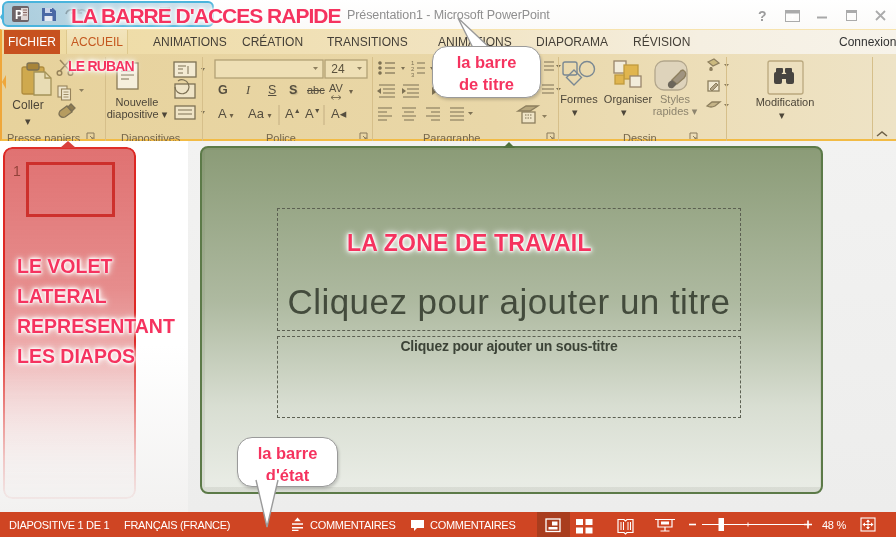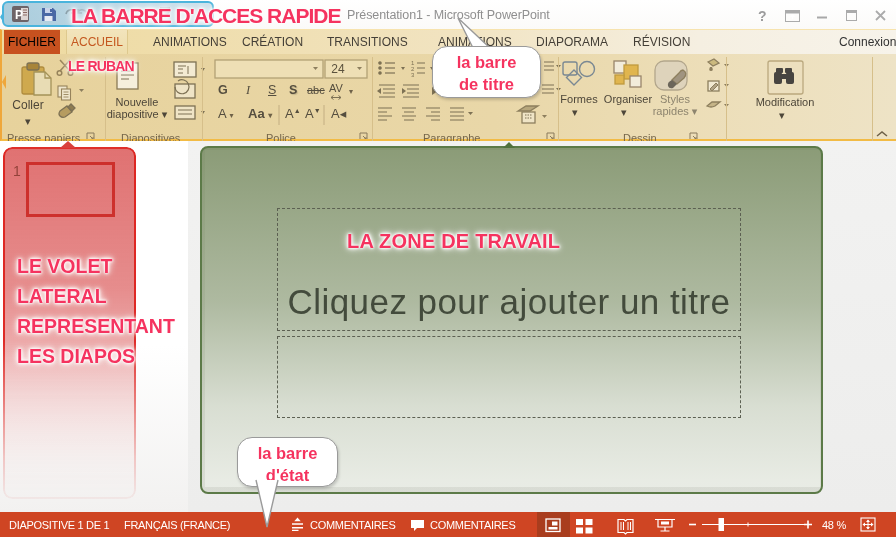--- a/index.html
+++ b/index.html
@@ -18,21 +18,21 @@
   #barre-acces{left:71px;top:4px;font-size:21px;letter-spacing:-1px;white-space:nowrap;}
 
   
   #ribbonwrap{left:0;top:29px;width:896px;height:112px;box-sizing:border-box;
      border-left:2px solid #efa73b;border-bottom:2px solid #f2bb45;border-top:1px solid #f7e3ae;}
   #tabrow{position:absolute;left:0;top:0;width:894px;height:24px;
      background:linear-gradient(to right,#eeda9f,#f1e3c0 50%,#f5efe1 78%,#f7f3ea);}
   #ribbonbody{position:absolute;left:0;top:24px;width:894px;height:85px;
      background:linear-gradient(to right,#e7d29c,#e9d7a8 55%,#ecddb6 75%,#eee3c6);}
   .tab{position:absolute;top:0;height:24px;line-height:24px;font-size:12px;color:#443f37;}
-  #tab-fichier{left:2px;width:56px;background:#c7511f;color:#000000;text-align:center;}
+  #tab-fichier{left:2px;width:56px;background:#c7511f;color:#ffffff;text-align:center;}
   #tab-accueil{color:#c4571f;background:linear-gradient(#f2e4bc,#eeddab);border-left:1px solid #dec98e;border-right:1px solid #dec98e;text-align:center;}
   #connexion{position:absolute;top:0;height:24px;line-height:24px;font-size:12px;color:#333;}
 
   
   .rlabel{position:absolute;font-size:11px;color:#75664a;}
   .rbtntext{position:absolute;font-size:11px;color:#4d4639;text-align:center;}
   .gdiv{position:absolute;top:3px;height:103px;width:1px;background:#d6bf8a;}
   .dn{color:#6e6147;font-size:8px;}
 
   
@@ -55,21 +55,21 @@
 
   
   #greenbox{position:absolute;left:200px;top:5px;width:623px;height:348px;border-radius:8px;
      border:2.5px solid #5c7a48;box-sizing:border-box;
      background:linear-gradient(rgba(79,104,49,.66),rgba(79,104,49,.46) 45%,rgba(79,104,49,.22) 75%,rgba(79,104,49,.13) 97%);}
   #greencaret{position:absolute;left:301px;top:-6px;width:0;height:0;
      border-left:6px solid transparent;border-right:6px solid transparent;border-bottom:6px solid #51713d;}
   .dashed{position:absolute;border:1px dashed #5c6052;box-sizing:border-box;}
   #titleph{left:75px;top:60px;width:464px;height:123px;}
   #subtitleph{left:75px;top:188px;width:464px;height:82px;}
-  #zonetravail{position:absolute;left:145px;top:82px;font-size:20px;letter-spacing:.2px;text-align:right;}
+  #zonetravail{position:absolute;left:145px;top:82px;font-size:23px;letter-spacing:.2px;text-align:right;}
   #cliqtitre{position:absolute;left:-2px;top:134px;width:618px;text-align:center;
      font-size:35px;color:#434b3c;font-weight:400;letter-spacing:.45px;}
   #cliqsub{position:absolute;left:-2px;top:190px;width:618px;text-align:center;
      font-size:14px;color:#3c4337;font-weight:bold;letter-spacing:-0.2px;}
 
   
   .bubble{position:absolute;background:#fff;border:1.6px solid #9a9a9a;border-radius:15px;
      text-align:center;color:#f5335f;font-weight:bold;font-size:16.5px;line-height:22px;
      box-shadow:1px 2px 3px rgba(0,0,0,.18);}
   #bub-titre{left:432px;top:46px;width:107px;height:46px;padding-top:4px;}
@@ -283,21 +283,21 @@
       <div class="rbtntext" style="left:777px;top:55px;">▾</div>
       <div style="position:absolute;left:216px;top:29px;font-size:12.5px;color:#554e3f;font-weight:bold;">G</div>
       <div style="position:absolute;left:244px;top:29px;font-size:12.5px;color:#554e3f;font-style:italic;font-family:'Liberation Serif',serif;">I</div>
       <div style="position:absolute;left:266px;top:29px;font-size:12.5px;color:#554e3f;text-decoration:underline;">S</div>
       <div style="position:absolute;left:287px;top:29px;font-size:12.5px;color:#554e3f;font-weight:bold;text-shadow:1px 1px 1px #c5b68c;">S</div>
       <div style="position:absolute;left:305px;top:30px;font-size:11px;color:#554e3f;text-decoration:line-through;">abc</div>
       <div style="position:absolute;left:327px;top:28px;font-size:11px;color:#554e3f;">AV</div>
 
       <div style="position:absolute;left:347px;top:33px;font-size:8px;color:#6e6148;">▾</div>
       <div style="position:absolute;left:216px;top:52px;font-size:13px;color:#554e3f;">A <span class="dn">▾</span></div>
-      <div style="position:absolute;left:246px;top:52px;font-size:13px;color:#554e3f;font-weight:bold;">Aa <span class="dn">▾</span></div>
+      <div style="position:absolute;left:246px;top:52px;font-size:13px;color:#554e3f;">Aa <span class="dn">▾</span></div>
       <div style="position:absolute;left:283px;top:52px;font-size:13px;color:#554e3f;">A<span style="font-size:7px;position:relative;top:-5px;">▲</span></div>
       <div style="position:absolute;left:303px;top:52px;font-size:13px;color:#554e3f;">A<span style="font-size:7px;position:relative;top:-5px;">▼</span></div>
       <div style="position:absolute;left:329px;top:52px;font-size:13px;color:#554e3f;">A◂</div>
       <div class="rlabel" style="left:5px;top:78px;">Presse papiers</div>
       <div class="rlabel" style="left:119px;top:78px;">Diapositives</div>
       <div class="rlabel" style="left:264px;top:78px;">Police</div>
       <div class="rlabel" style="left:421px;top:78px;">Paragraphe</div>
       <div class="rlabel" style="left:621px;top:78px;">Dessin</div>
       <div class="gdiv" style="left:103px;"></div>
       <div class="gdiv" style="left:200px;"></div>
@@ -329,20 +329,21 @@
     <div id="thumb1"></div>
     <div id="thumbnum">1</div>
     <div id="volet" class="pink">LE VOLET<br>LATERAL<br>REPRESENTANT<br>LES DIAPOS</div>
 
     <div id="greenbox">
       <div id="greencaret"></div>
       <div class="dashed" id="titleph"></div>
       <div class="dashed" id="subtitleph"></div>
       <div id="zonetravail" class="pink">LA ZONE DE TRAVAIL</div>
       <div id="cliqtitre">Cliquez pour ajouter un titre</div>
+      <div id="cliqsub">Cliquez pour ajouter un sous-titre</div>
     </div>
   </div>
 
   <svg class="abs" style="left:448px;top:16px;" width="45" height="34">
     <path d="M25 32 L10 2 L42 32" fill="#fff" stroke="#9a9a9a" stroke-width="1.4"></path>
   </svg>
   <div class="bubble" id="bub-titre">la barre<br>de titre</div>
   <svg class="abs" style="left:252px;top:478px;z-index:5" width="36" height="52">
     <path d="M26 2 L15 49 L4 2" fill="#fff" stroke="#9a9a9a" stroke-width="1.4"></path>
   </svg>

